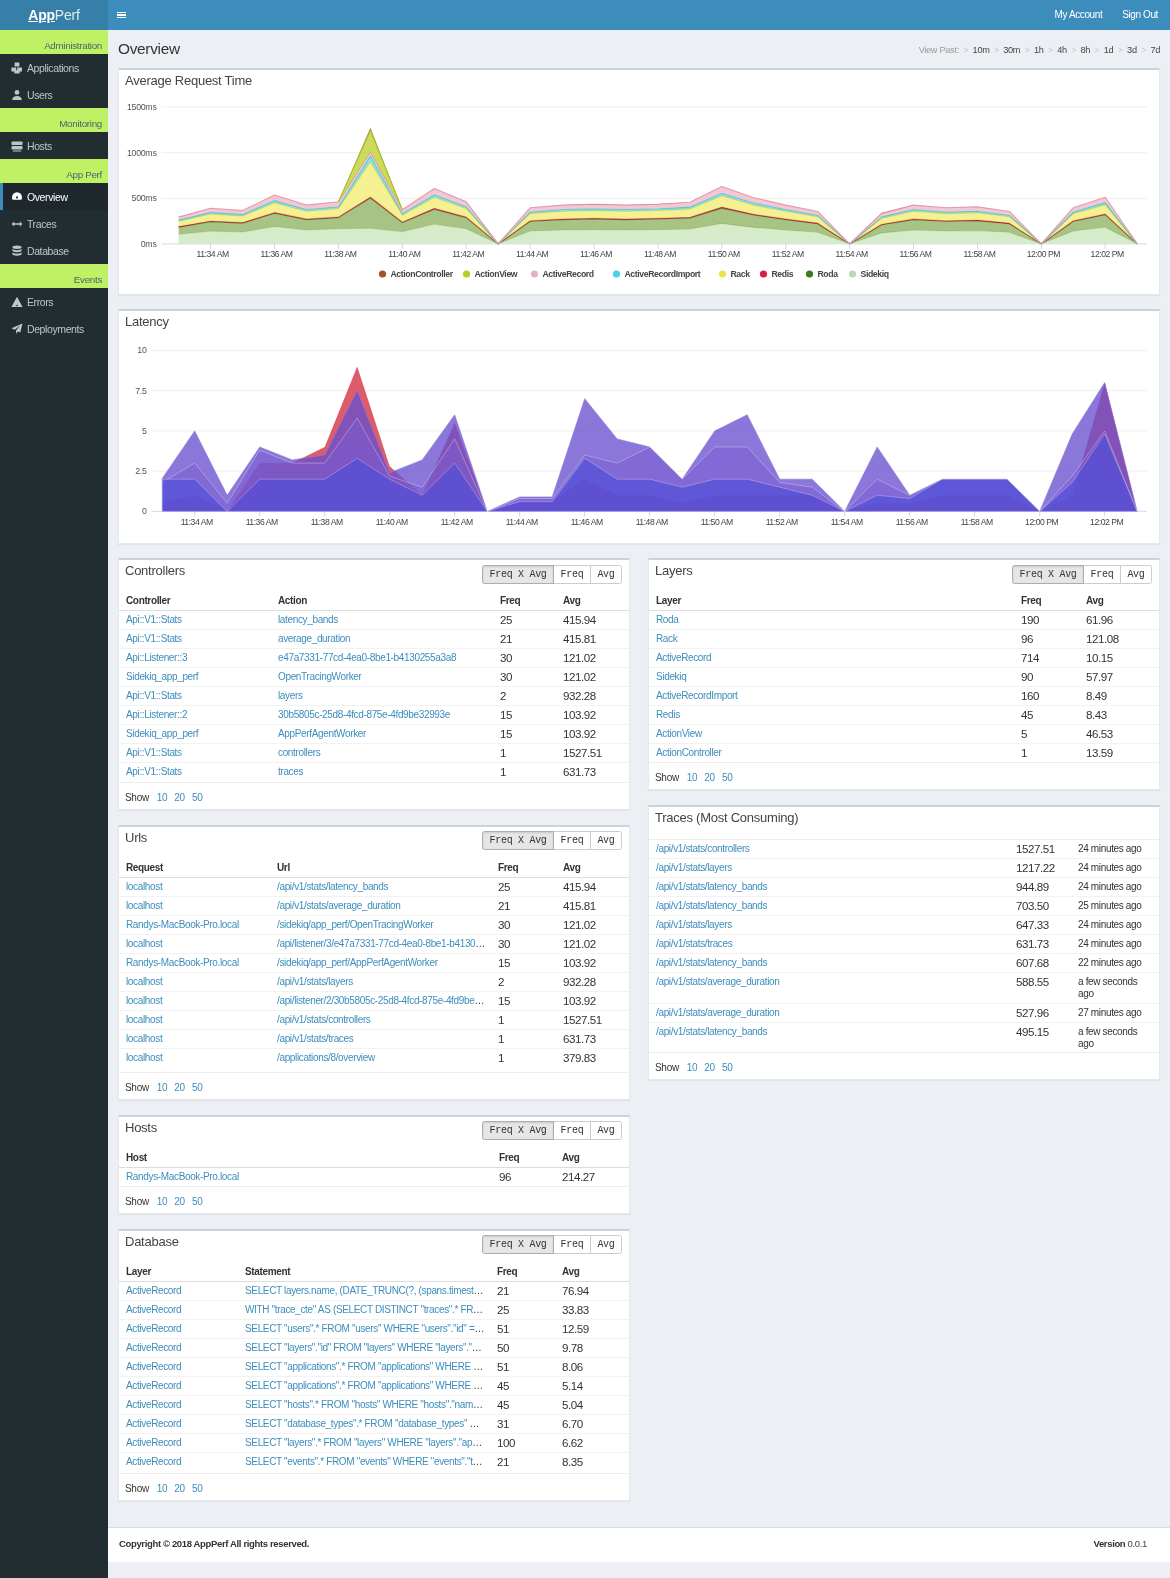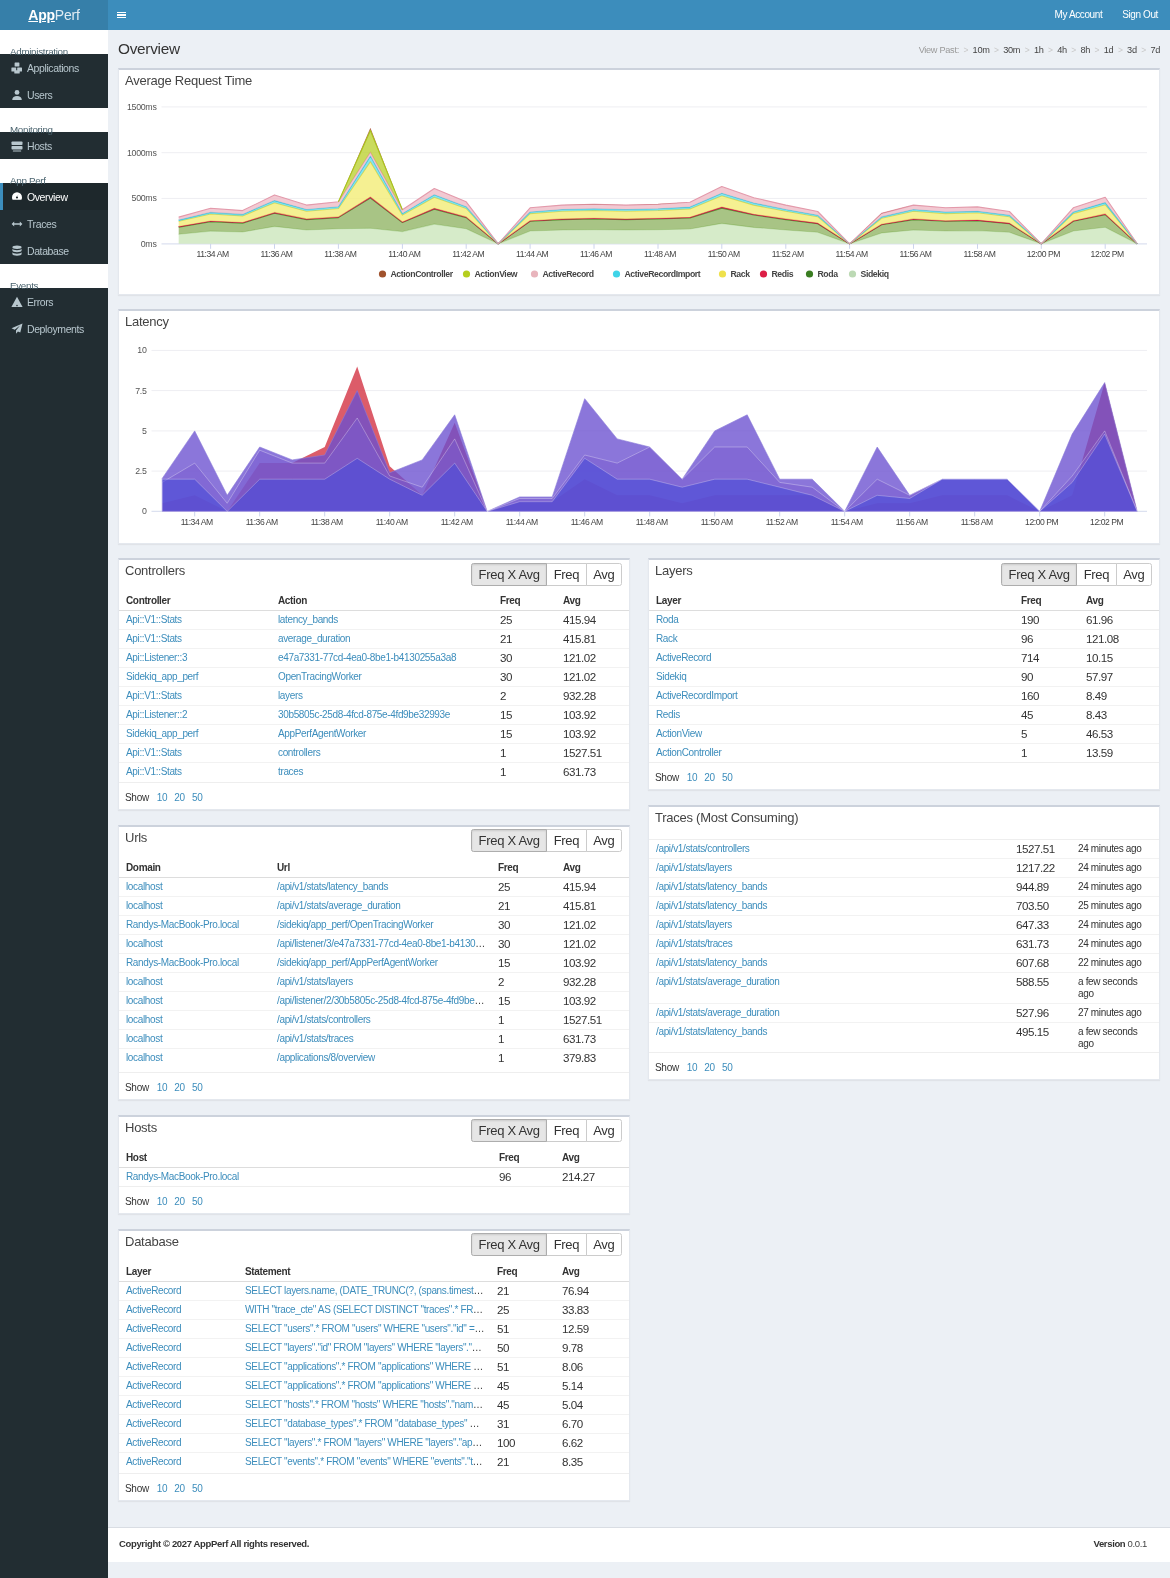--- a/index.html
+++ b/index.html
@@ -8,38 +8,38 @@
 .nav { position:fixed; top:0; left:0; width:1170px; height:30px; background:#3c8dbc; z-index:50; }
 .logo { position:absolute; left:0; top:0; width:108px; height:30px; background:#367fa9; color:#fff;
   text-align:center; line-height:30px; font-size:14px; letter-spacing:-0.2px; }
 .logo b { font-weight:700;text-decoration:underline; } .logo span { opacity:.85; font-weight:400; }
 .burger { position:absolute; left:117px; top:11.5px; width:8.5px; height:7px; }
 .burger i { display:block; height:1.4px; background:#fff; margin-bottom:1.4px; }
 .navr { position:absolute; right:12px; top:0; height:38px; line-height:30px; color:#fff; font-size:10px; letter-spacing:-0.4px; }
 .navr span { margin-left:20px; }
 
 .side { position:fixed; top:30px; left:0; bottom:0; width:108px; background:#222d32; z-index:40; }
-.side .hd { background:#ffffff; color:#4b646f; font-size:9.8px; letter-spacing:-0.3px; padding:16px 6px 6px 10px; height:24px; }
+.side .hd { background:#bef264; color:#4b646f; font-size:9.8px; letter-spacing:-0.3px; padding:10px 6px 6px 10px; height:24px;text-align:right; }
 .side a { display:flex; align-items:center; height:27px; padding-left:11px; color:#b8c7ce; font-size:10.5px; letter-spacing:-0.4px; }
 .side a .si { width:12px; height:12px; margin-right:4px; display:inline-block; }
 .side a.active { background:#1e282c; color:#fff; border-left:3px solid #3c8dbc; padding-left:8px; }
 
 .main { margin-left:108px; }
 .chead { padding:10px 10px 5px; display:flex; justify-content:space-between; align-items:flex-end; }
 .chead h1 { margin:0; font-weight:400; font-size:15.4px; color:#333; letter-spacing:-0.3px; line-height:17px; }
 .crumb { font-size:9.2px; letter-spacing:-0.3px; color:#444; padding-bottom:2px; }
 .crumb .vp { color:#999; } .crumb .sep { color:#c8c8c8; margin:0 4.5px; font-size:8.5px; }
 .content { padding:6px 10px 11px; }
 .panel { position:relative; background:#fff; border:1px solid #e4e8ee; border-top:2px solid #ccd2dc;
   box-shadow:0 1px 1px rgba(0,0,0,.05); margin-bottom:14px; }
 .ptitle { font-size:13px; color:#444; padding:3px 9px 4px 6px; letter-spacing:-0.25px; line-height:15px; }
 
 .bgrp { position:absolute; top:2.5px; right:7px; }
-.btn { display:inline-block; font-size:13px; letter-spacing:-0.3px; color:#333; background:#fff; border:1px solid #ccc;
-  padding:3px 6.5px; margin-left:-1px; position:relative; }
+.btn { display:inline-block; font-size:10px; letter-spacing:-0.3px; color:#333; background:#fff; border:1px solid #ccc;
+  padding:3px 6.5px; margin-left:-1px; position:relative;font-family:Liberation Mono, monospace; }
 .btn:first-child { border-radius:2.5px 0 0 2.5px; margin-left:0; }
 .btn.av { border-radius:0 2.5px 2.5px 0; }
 .btn.on { background:#e6e6e6; border-color:#adadad; box-shadow:inset 0 1px 2px rgba(0,0,0,.12); z-index:2; }
 
 table { border-collapse:collapse; width:100%; table-layout:fixed; font-size:10px; letter-spacing:-0.35px; }
 th { text-align:left; color:#333; padding:13px 4px 3px 7px; border-bottom:1px solid #ddd; font-size:10px; line-height:12px; }
 td { padding:3.2px 4px 3px 7px; border-bottom:1px solid #f2f2f2; color:#333; vertical-align:top; line-height:11.8px; }
 td.tc { white-space:nowrap; overflow:hidden; text-overflow:ellipsis; }
 tbody tr:last-child td { border-bottom:none; }
 td.nm { font-size:11.6px; letter-spacing:-0.45px; line-height:11.8px; }
@@ -330,21 +330,21 @@
               </tbody>
             </table>
           <div class="show" style="margin-top:1px">Show<a style="margin-left:8px">10</a><a>20</a><a>50</a></div>
         </div>
         <div class="panel">
           <div class="ptitle">Urls</div>
             <div class="bgrp"><span class="btn on">Freq X Avg</span><span class="btn">Freq</span><span class="btn av">Avg</span></div>
           <table>
               <thead>
                 <tr>
-                  <th style="width:151px">Domain</th>
+                  <th style="width:151px">Request</th>
                   <th style="width:221px">Url</th>
                   <th style="width:65px">Freq</th>
                   <th>Avg</th>
                 </tr>
               </thead>
               <tbody>
                 <tr>
                   <td class="tc"><a>localhost</a></td>
                   <td class="tc"><a>/api/v1/stats/latency_bands</a></td>
                   <td class="nm">25</td>
@@ -619,13 +619,13 @@
                   <td class="tago">a few seconds ago</td>
                 </tr>
               </tbody>
             </table>
           <div class="show" style="margin-top:0px">Show<a style="margin-left:8px">10</a><a>20</a><a>50</a></div>
         </div>
       </div>
     </div>
   </div>
 </div>
-<div class="foot"><span class="ver"><b>Version</b> 0.0.1</span><b>Copyright © 2027 AppPerf All rights reserved.</b></div>
+<div class="foot"><span class="ver"><b>Version</b> 0.0.1</span><b>Copyright © 2018 AppPerf All rights reserved.</b></div>
 
 </body></html>

